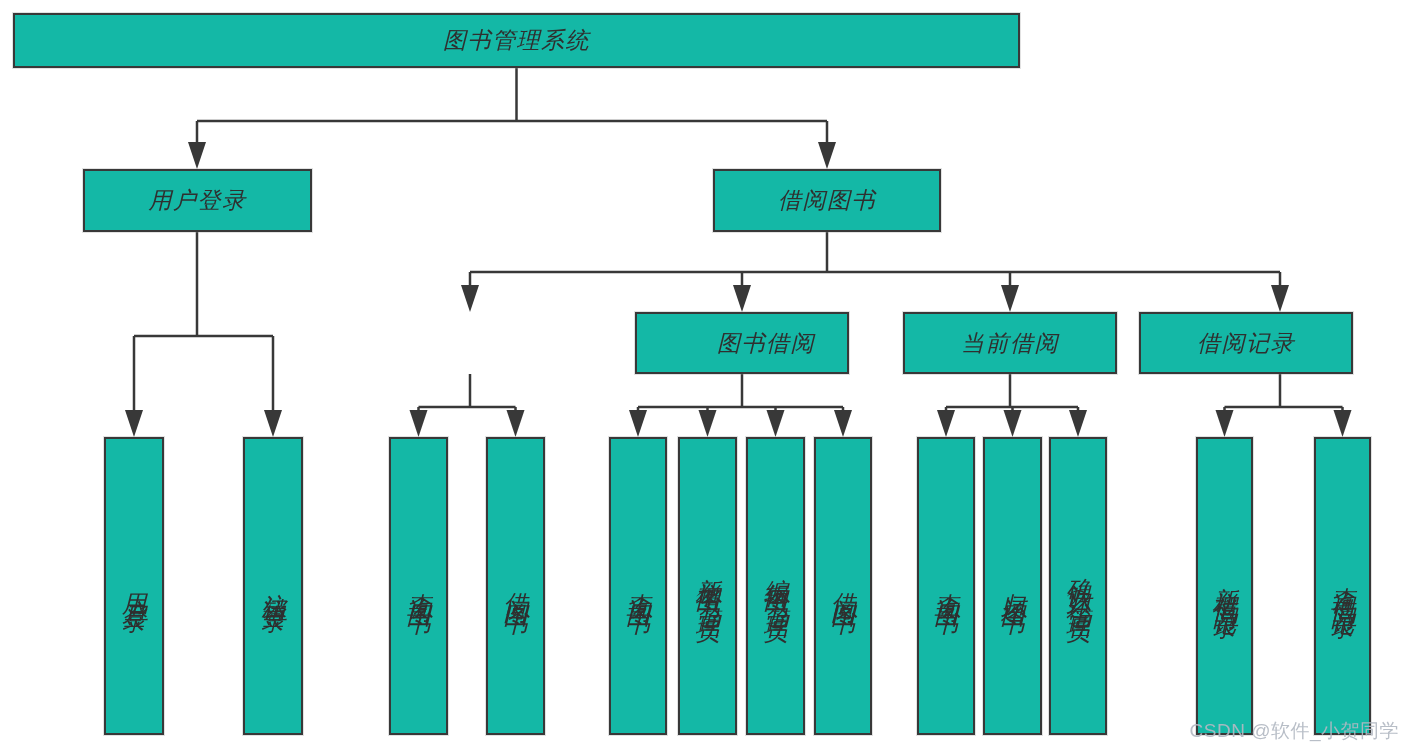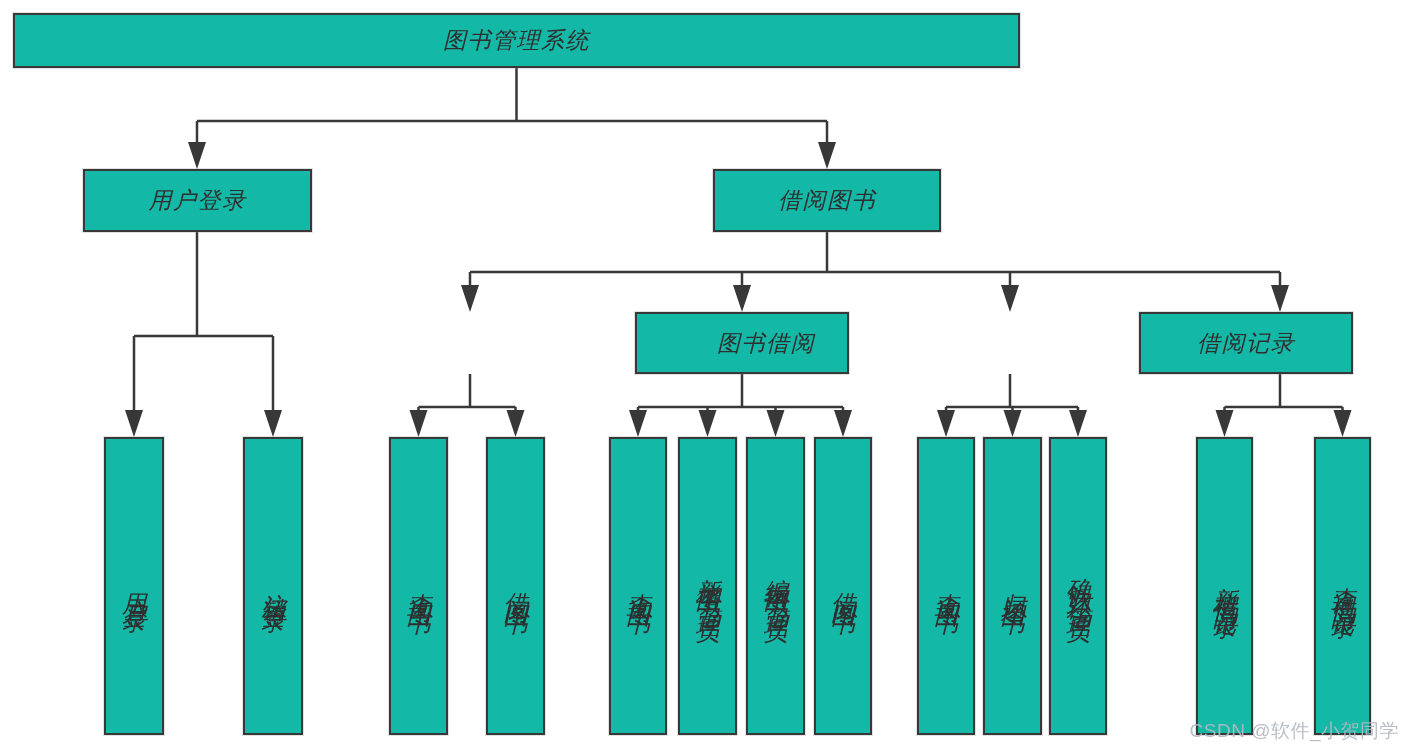--- a/index.html
+++ b/index.html
@@ -79,20 +79,23 @@
   <div class="box hbox" style="left:83px; top:169px; width:229px; height:63px;">
     <span>用户登录</span>
   </div>
   <div class="box hbox" style="left:713px; top:169px; width:228px; height:63px;">
     <span>借阅图书</span>
   </div>
 
   <div class="box hbox" style="left:635px; top:312px; width:214px; height:62px;padding-left:48px;">
     <span>图书借阅</span>
   </div>
+  <div class="box hbox" style="left:903px; top:312px; width:214px; height:62px;">
+    <span>当前借阅</span>
+  </div>
   <div class="box hbox" style="left:1139px; top:312px; width:214px; height:62px;">
     <span>借阅记录</span>
   </div>
 
   <div class="box vbox" style="left:104px; top:437px; width:60px; height:298px;">
     <span class="vtext">用户登录</span>
   </div>
   <div class="box vbox" style="left:243px; top:437px; width:60px; height:298px;">
     <span class="vtext">注销登录</span>
   </div>

